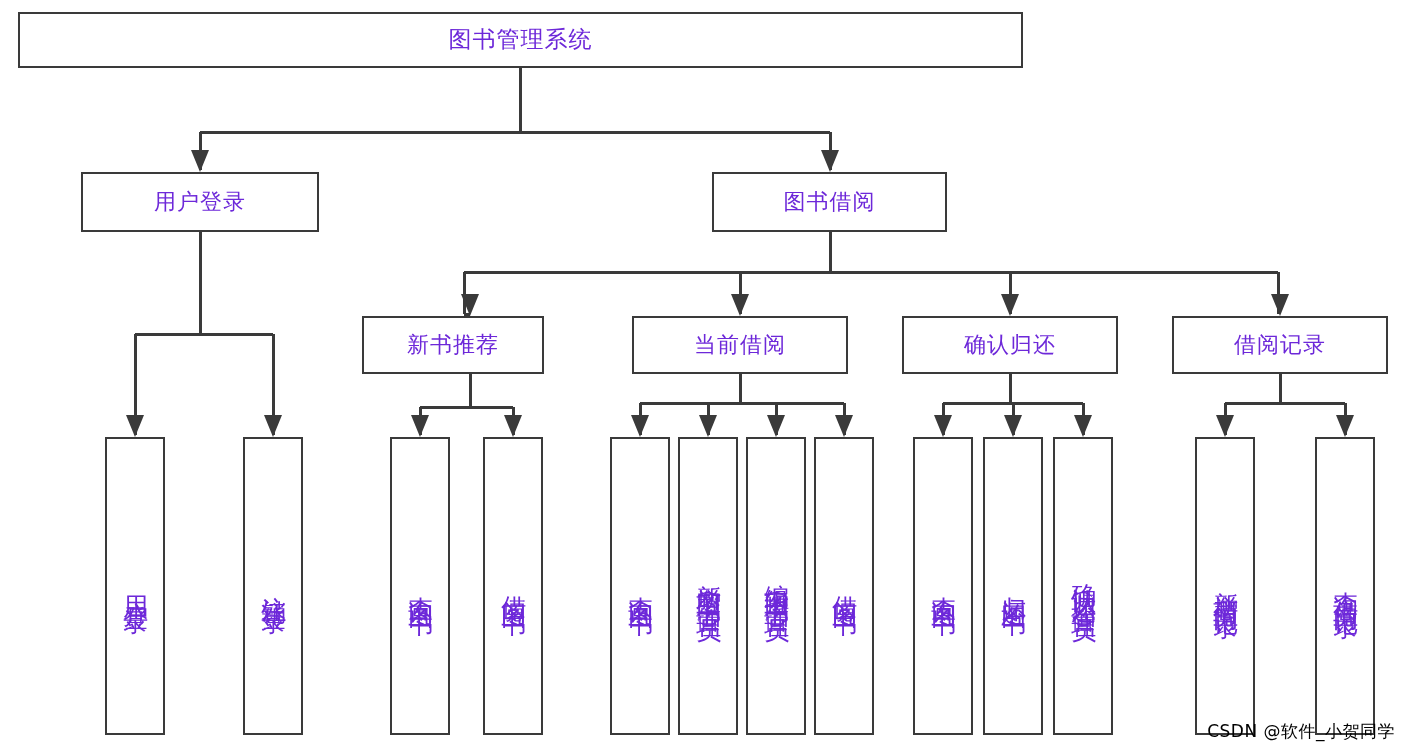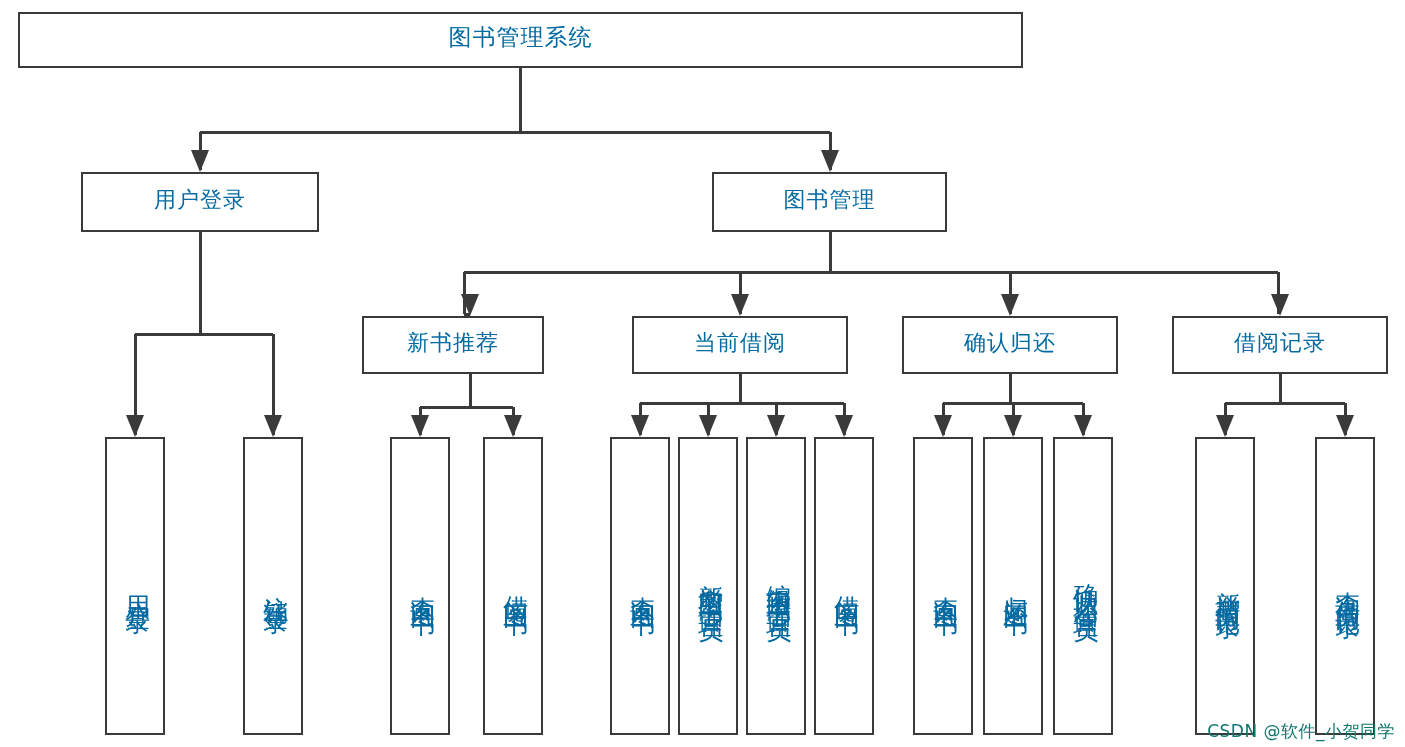--- a/index.html
+++ b/index.html
@@ -25,46 +25,45 @@
     position:absolute;
     box-sizing:border-box;
     background:#ffffff;
     border:2.5px solid #3a3a3a;
     display:flex;
     align-items:center;
     justify-content:center;
     z-index:3;
   }
   .node .lbl{
-    color:#0369a1;
+    color:#6d28d9;
     line-height:1.18;
     white-space:nowrap;
     text-align:right;
-    font-family:Liberation Mono, monospace;
   }
   
   .node.h .lbl{ font-size:22px; letter-spacing:1px; }
   .node.root .lbl{ font-size:23px; letter-spacing:1px; }
   
   .node.v{ align-items:center; justify-content:center; }
   .node.v .lbl{
     writing-mode:vertical-rl;
     text-orientation:upright;
     font-size:25px;
     line-height:1.06;
     letter-spacing:5px;
     white-space:nowrap;
     max-height:280px;
   }
   #watermark{
     position:absolute;
     right:10px;
     bottom:4px;
     font-size:17px;
-    color:#0f766e;
+    color:#000000;
     letter-spacing:0.5px;
     z-index:6;
     white-space:nowrap;
     font-family:"DejaVu Sans","Liberation Sans",sans-serif;
   }
 </style>
 </head>
 <body>
 
 <div id="canvas">
@@ -132,21 +131,21 @@
   </svg>
 
   <div id="node-layer">
       <div class="node h root" style="left: 18px; top: 12px; width: 1005px; height: 56px;">
         <span class="lbl">图书管理系统</span>
       </div>
       <div class="node h" style="left: 81px; top: 172px; width: 238px; height: 60px;">
         <span class="lbl">用户登录</span>
       </div>
       <div class="node h" style="left: 712px; top: 172px; width: 235px; height: 60px;">
-        <span class="lbl">图书管理</span>
+        <span class="lbl">图书借阅</span>
       </div>
       <div class="node h" style="left: 362px; top: 316px; width: 182px; height: 58px;">
         <span class="lbl">新书推荐</span>
       </div>
       <div class="node h" style="left: 632px; top: 316px; width: 216px; height: 58px;">
         <span class="lbl">当前借阅</span>
       </div>
       <div class="node h" style="left: 902px; top: 316px; width: 216px; height: 58px;">
         <span class="lbl">确认归还</span>
       </div>

